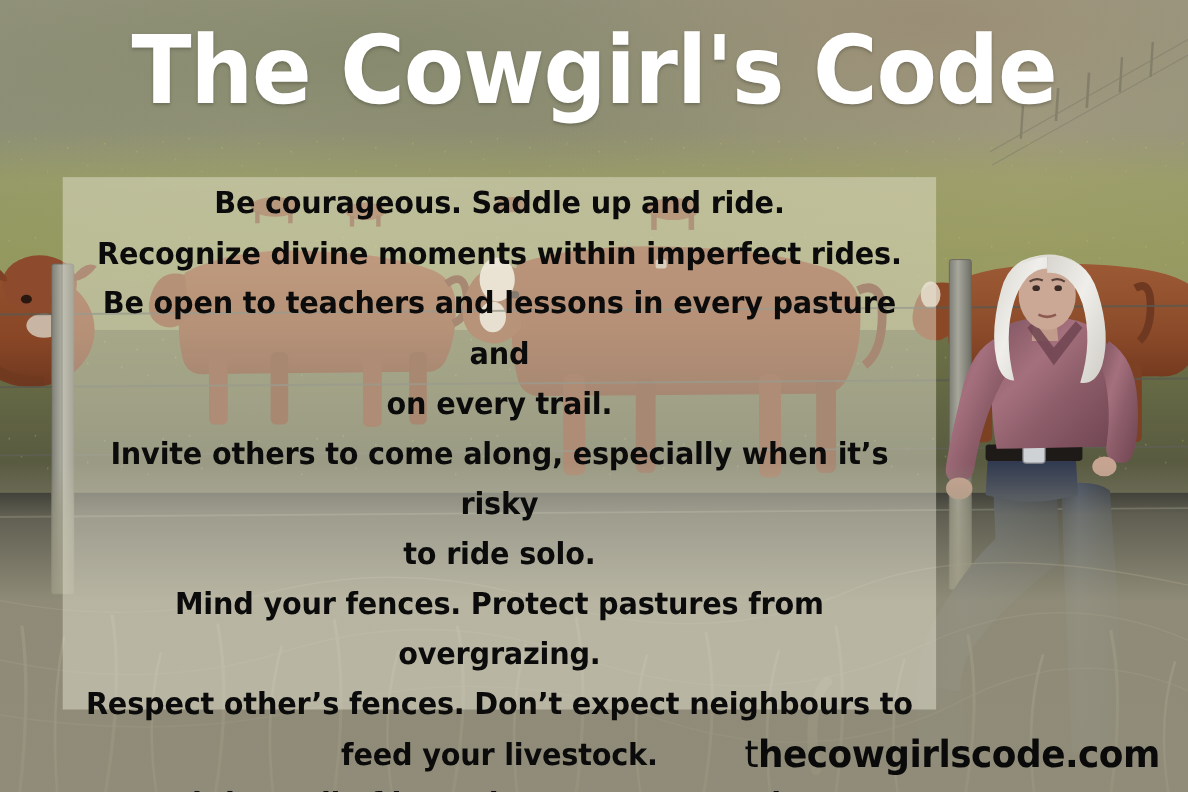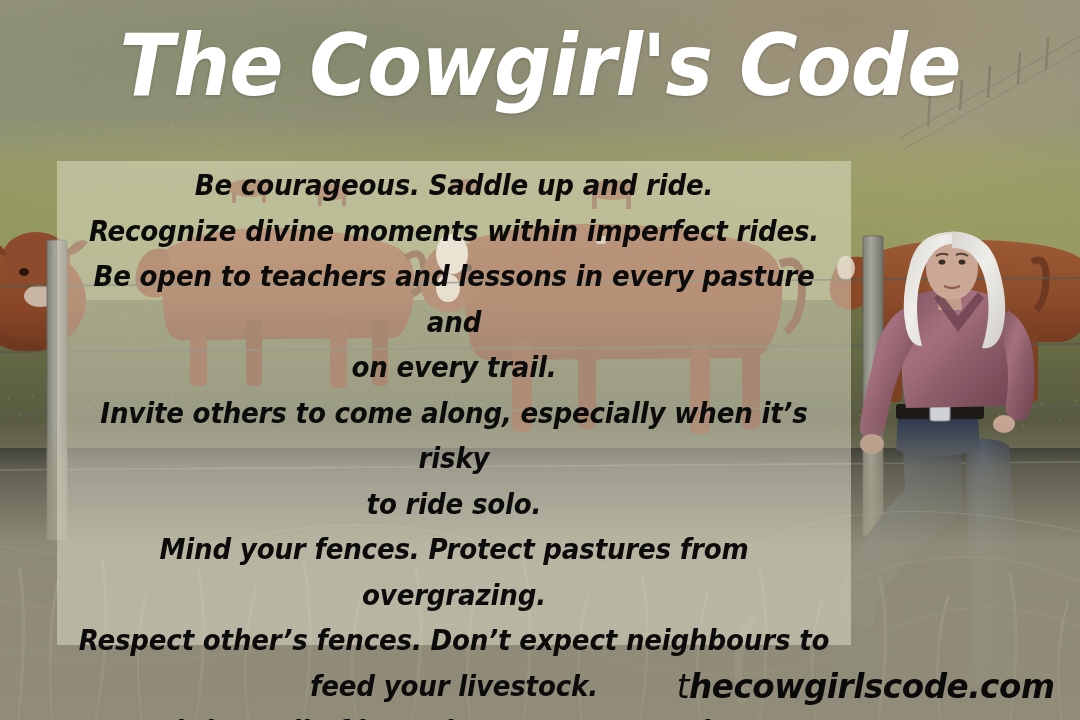--- a/index.html
+++ b/index.html
@@ -8,21 +8,20 @@
     padding: 0;
     background: #1a1a1a;
   }
   #poster {
     position: relative;
     width: 1080px;
     height: 720px;
     overflow: hidden;
     font-family: "Liberation Sans", "DejaVu Sans", sans-serif;
     user-select: none;
-    font-style: italic;
   }
 
   
   .photo {
     position: absolute;
     inset: 0;
     overflow: hidden;
   }
   
   .hill {

